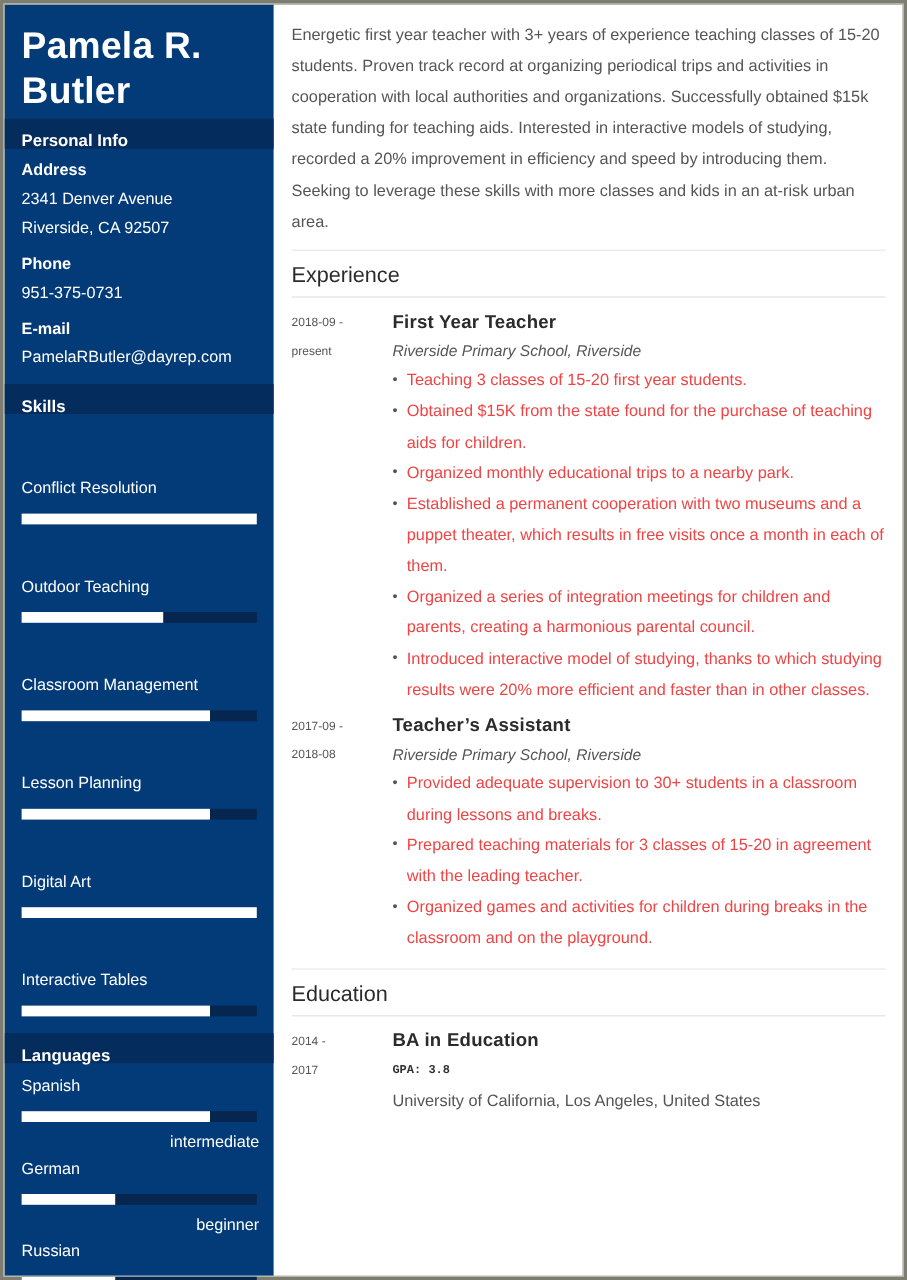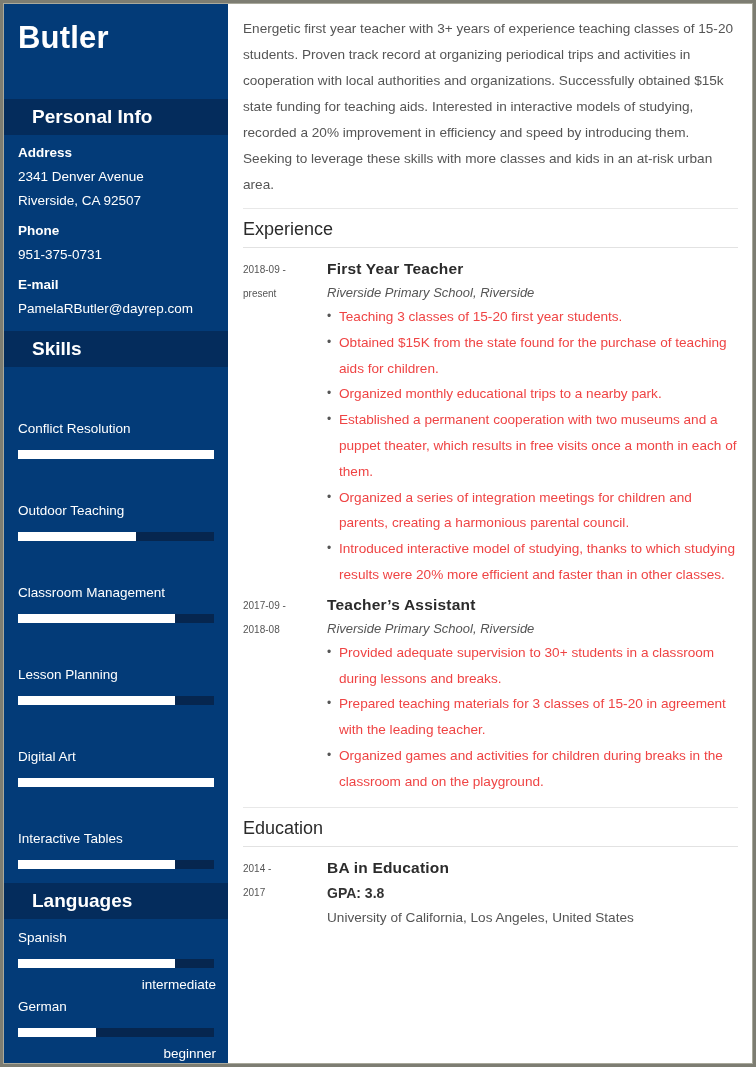--- a/index.html
+++ b/index.html
@@ -17,22 +17,22 @@
   .sidebar {
     width:224px; height:100%; background:#033b78; color:#fff; flex:none;
     position:relative;
   }
   .name {
     font-size:31px; font-weight:bold; line-height:38px;
     padding:15px 14px 0 14px; height:95px; box-sizing:border-box;
     letter-spacing:0.2px;
   }
   .side-head {
-    background:#042c5c; font-size:19px; font-weight:bold;
-    height:36px; line-height:36px; padding-left:28px;
+    background:#042c5c; font-size:14px; font-weight:bold;
+    height:25px; line-height:36px; padding-left:14px;
   }
   .pi { padding:10px 14px 0 14px; }
   .pi-label { font-size:13.5px; font-weight:bold; margin-top:0; line-height:16px; }
   .pi-val { font-size:13.5px; line-height:16px; margin-top:8px; }
   .pi-group { margin-bottom:14px; }
   .skills { padding:10px 14px 4px 14px; }
   .skill { margin-bottom:10px;margin-top:44px; }
   .skill-label { font-size:13.5px; line-height:16px; }
   .bar-track { margin-top:13px; height:9px; background:#06264f; width:196px; position:relative; }
   .bar-fill { position:absolute; left:0; top:0; height:9px; background:#fff; }
@@ -48,29 +48,30 @@
   }
   .sec-top-rule { border-top:1px solid #e8e8e8; margin-top:10px; }
   .entry { display:flex; margin-top:10px; }
   .entry-date { width:84px; flex:none; font-size:10px; line-height:24px; color:#555; }
   .entry-body { flex:1; }
   .entry-title { font-size:15.5px; font-weight:bold; color:#2b2b2b; line-height:22px; letter-spacing:0.2px; }
   .entry-org { font-size:13px; font-style:italic; color:#555; line-height:22px; margin-top:2px; }
   ul.bullets { list-style:none; margin:0; padding:0; }
   ul.bullets li { position:relative; padding-left:12px; font-size:13.6px; line-height:25.8px; color:#ef4444; }
   ul.bullets li::before { content:"•"; position:absolute; left:0; top:0; color:#555; font-size:12px; }
-  .gpa { font-size:14px; font-weight:bold; color:#333; line-height:22px; margin-top:3px; }
+  .gpa { font-size:10px; font-weight:bold; color:#333; line-height:22px; margin-top:3px;font-family:Liberation Mono, monospace; }
   .school { font-size:13.6px; color:#555; line-height:22px; margin-top:3px; }
 </style>
 </head>
 <body>
 
 <div class="frame">
   <aside class="sidebar">
     <div class="name">
+      <div>Pamela R.</div>
       <div>Butler</div>
     </div>
 
     <div class="side-head">Personal Info</div>
     <div class="pi">
       <div class="pi-group">
         <div class="pi-label">Address</div>
         <div class="pi-val">2341 Denver Avenue</div>
         <div class="pi-val">Riverside, CA 92507</div>
       </div>

